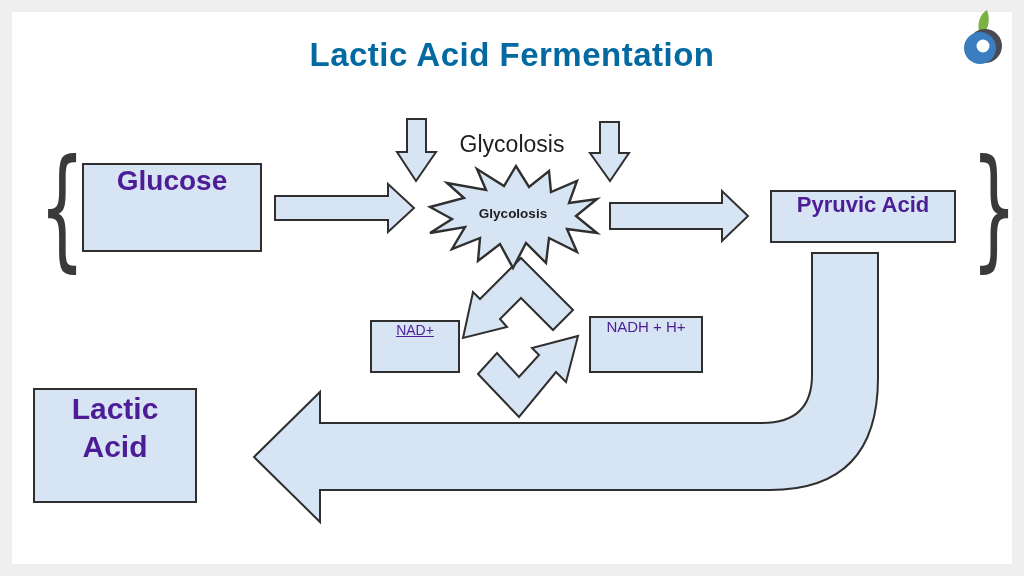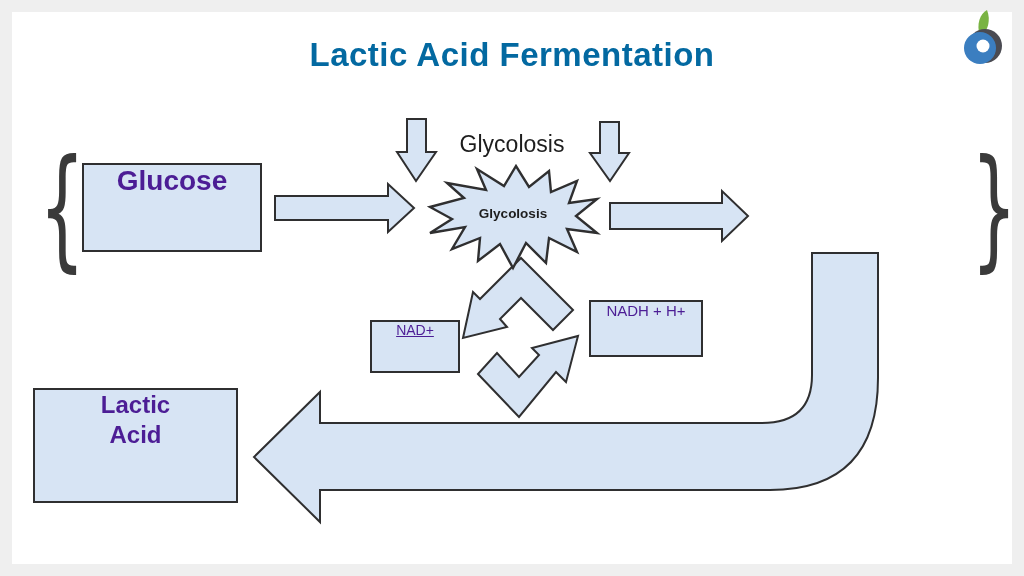--- a/index.html
+++ b/index.html
@@ -23,22 +23,22 @@
   .shape{fill:#d7e4f4;stroke:#2f2f30;stroke-width:2;}
   .shape-thick{fill:#d7e4f4;stroke:#2f2f30;stroke-width:2.4;}
   .node{
     position:absolute;display:flex;align-items:flex-start;justify-content:center;
     background:#d7e4f4;border:2.5px solid #2f2f30;color:#4c1d95;
     box-sizing:border-box;text-align:center;
   }
   .glucose{left:82px;top:163px;width:180px;height:89px;font-size:28px;font-weight:700;}
   .pyruvic{left:770px;top:190px;width:186px;height:53px;font-size:22px;font-weight:700;}
   .nad{left:370px;top:320px;width:90px;height:53px;font-size:14px;font-weight:500;text-decoration:underline;}
-  .nadh{left:589px;top:300px;width:114px;height:57px;font-size:15px;font-weight:500;}
-  .lactic{left:33px;top:388px;width:205px;height:115px;font-size:24px;font-weight:700;line-height:1.25;}
+  .nadh{left:589px;top:316px;width:114px;height:57px;font-size:15px;font-weight:500;}
+  .lactic{left:33px;top:388px;width:164px;height:115px;font-size:30px;font-weight:700;line-height:1.25;}
   .glyc-title{
     position:absolute;left:437px;top:131px;width:150px;text-align:center;
     font-size:23px;color:#1d1d1d;font-weight:400;
   }
   .burst-label{
     position:absolute;left:453px;top:206px;width:120px;text-align:center;
     font-size:13.5px;font-weight:600;color:#1d1d1d;
   }
   .brace{
     position:absolute;color:#3a3a3a;font-size:132px;line-height:130px;
@@ -77,20 +77,23 @@
   <div class="brace brace-left">{</div>
   <div class="brace brace-right">}</div>
 
   <div class="node glucose">
     <span>Glucose</span>
   </div>
 
   <div class="glyc-title">Glycolosis</div>
   <div class="burst-label">Glycolosis</div>
 
+  <div class="node pyruvic">
+    <span>Pyruvic Acid</span>
+  </div>
 
   <div class="node nad">
     <span>NAD+</span>
   </div>
 
   <div class="node nadh">
     <span>NADH + H+</span>
   </div>
 
   <div class="node lactic">

